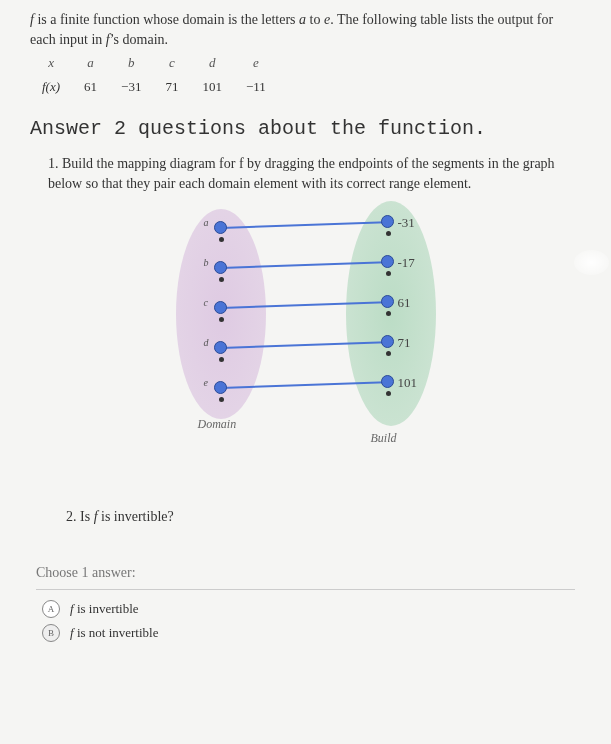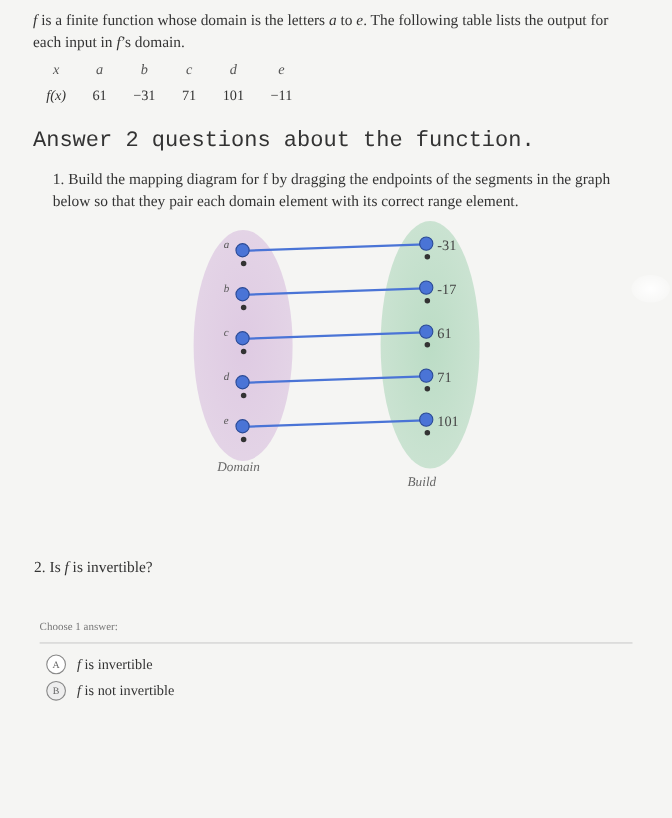--- a/index.html
+++ b/index.html
@@ -14,22 +14,22 @@
     .diagram { position: relative; width: 320px; height: 260px; margin: 0 auto 20px auto; }
     .oval { position: absolute; border-radius: 50%; }
     .domain-oval { left: 30px; top: 0; width: 90px; height: 210px; background: radial-gradient(ellipse, rgba(200,160,210,0.5), rgba(200,160,210,0.35)); }
     .range-oval { left: 200px; top: -8px; width: 90px; height: 225px; background: radial-gradient(ellipse, rgba(140,200,160,0.55), rgba(140,200,160,0.35)); }
     .dot { position: absolute; width: 13px; height: 13px; border-radius: 50%; background: #4a74d6; border: 1.5px solid #2a4a96; z-index: 3; }
     .dot::after { content: ''; position: absolute; width: 5px; height: 5px; border-radius: 50%; background: #333; left: 4px; top: 15px; }
     .d-label { position: absolute; font-size: 10px; font-style: italic; color: #555; z-index: 4; }
     .r-label { position: absolute; font-size: 13px; color: #444; z-index: 4; }
     .line { position: absolute; height: 1.5px; background: #4a74d6; z-index: 2; transform-origin: left center; }
     .caption { position: absolute; font-style: italic; font-size: 12px; color: #666; }
-    .q2 { font-size: 14px; font-weight: bold; margin-left: 1px; margin-top: 40px; margin-bottom: 10px; }
-    .choose { font-size: 10px; color: #777; margin-left: 6px; margin-bottom: 8px; margin-top: 40px; }
+    .q2 { font-size: 14px; font-weight: bold; margin-left: 36px; margin-top: 40px; margin-bottom: 10px; }
+    .choose { font-size: 14px; color: #777; margin-left: 6px; margin-bottom: 8px; margin-top: 40px; }
     .hr { border: none; border-top: 1px solid #ccc; margin: 4px 6px 10px 6px; }
     .answer-row { display: flex; align-items: center; margin: 6px 12px; font-size: 13px; }
     .circ { width: 18px; height: 18px; border: 1px solid #888; border-radius: 50%; display: flex; align-items: center; justify-content: center; font-size: 9px; margin-right: 10px; color: #666; background: #fff; cursor: pointer; }
     .circ.filled { background: #eee; }
     .glare { position: absolute; right: 2px; top: 250px; width: 35px; height: 25px; background: radial-gradient(ellipse, rgba(255,255,255,0.95), rgba(255,255,255,0)); border-radius: 50%; pointer-events:none; }
   </style>
 </head>
 <body>
 
 <p class="intro"><span style="font-style:italic">f</span> is a finite function whose domain is the letters <span style="font-style:italic">a</span> to <span style="font-style:italic">e</span>. The following table lists the output for each input in <span style="font-style:italic">f</span>’s domain.</p>

